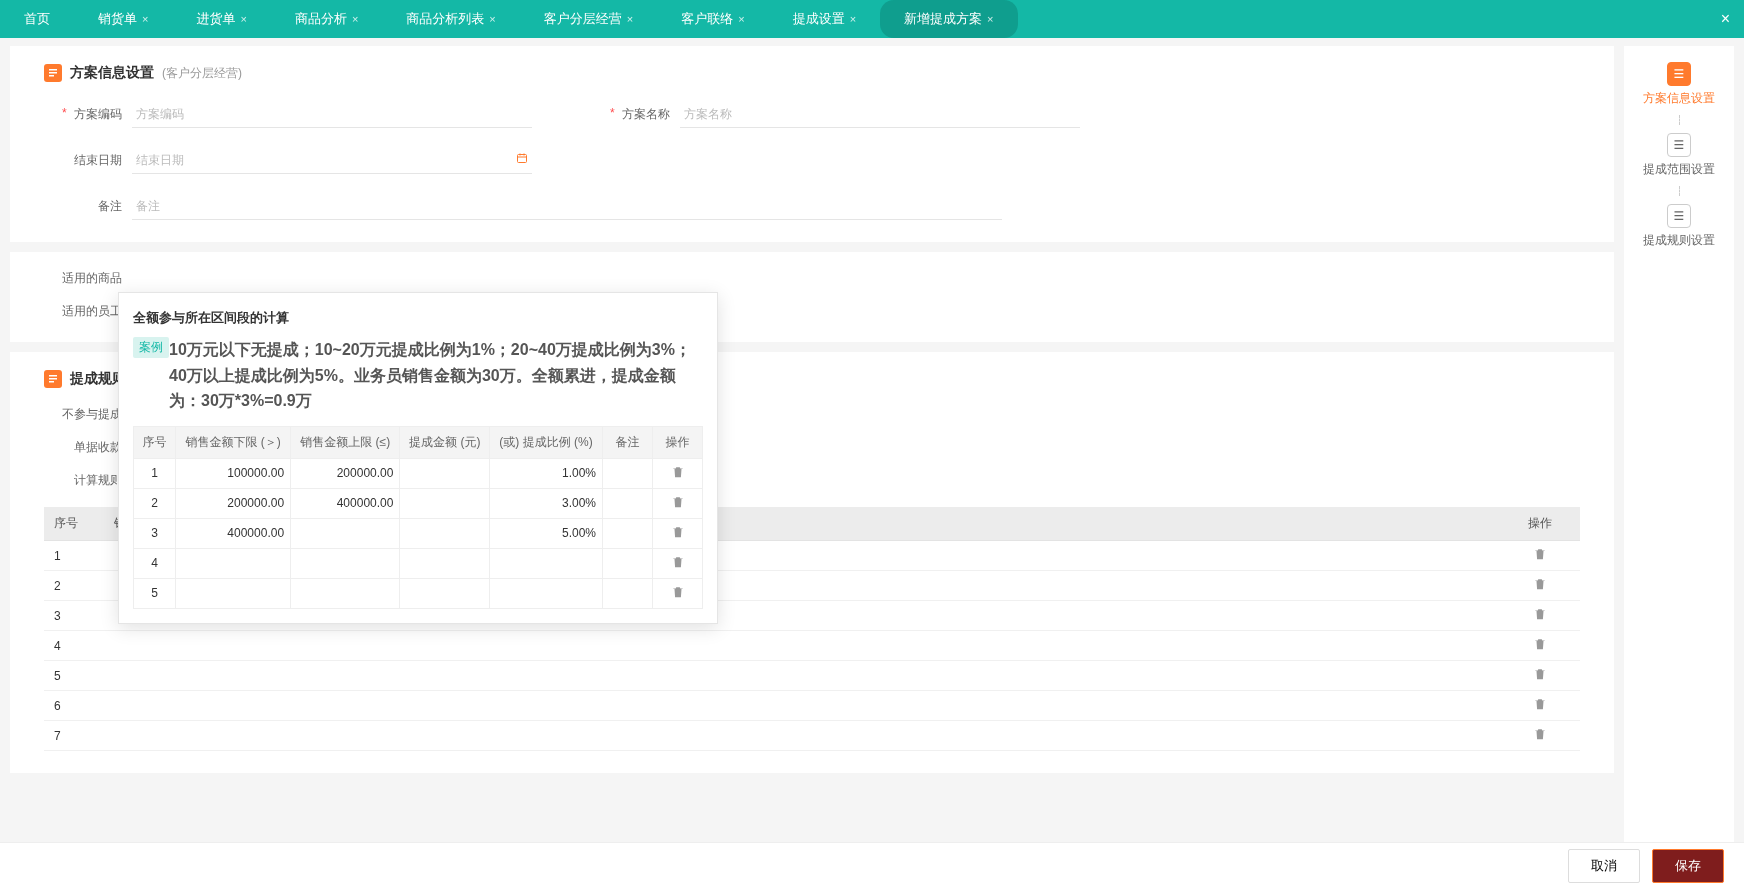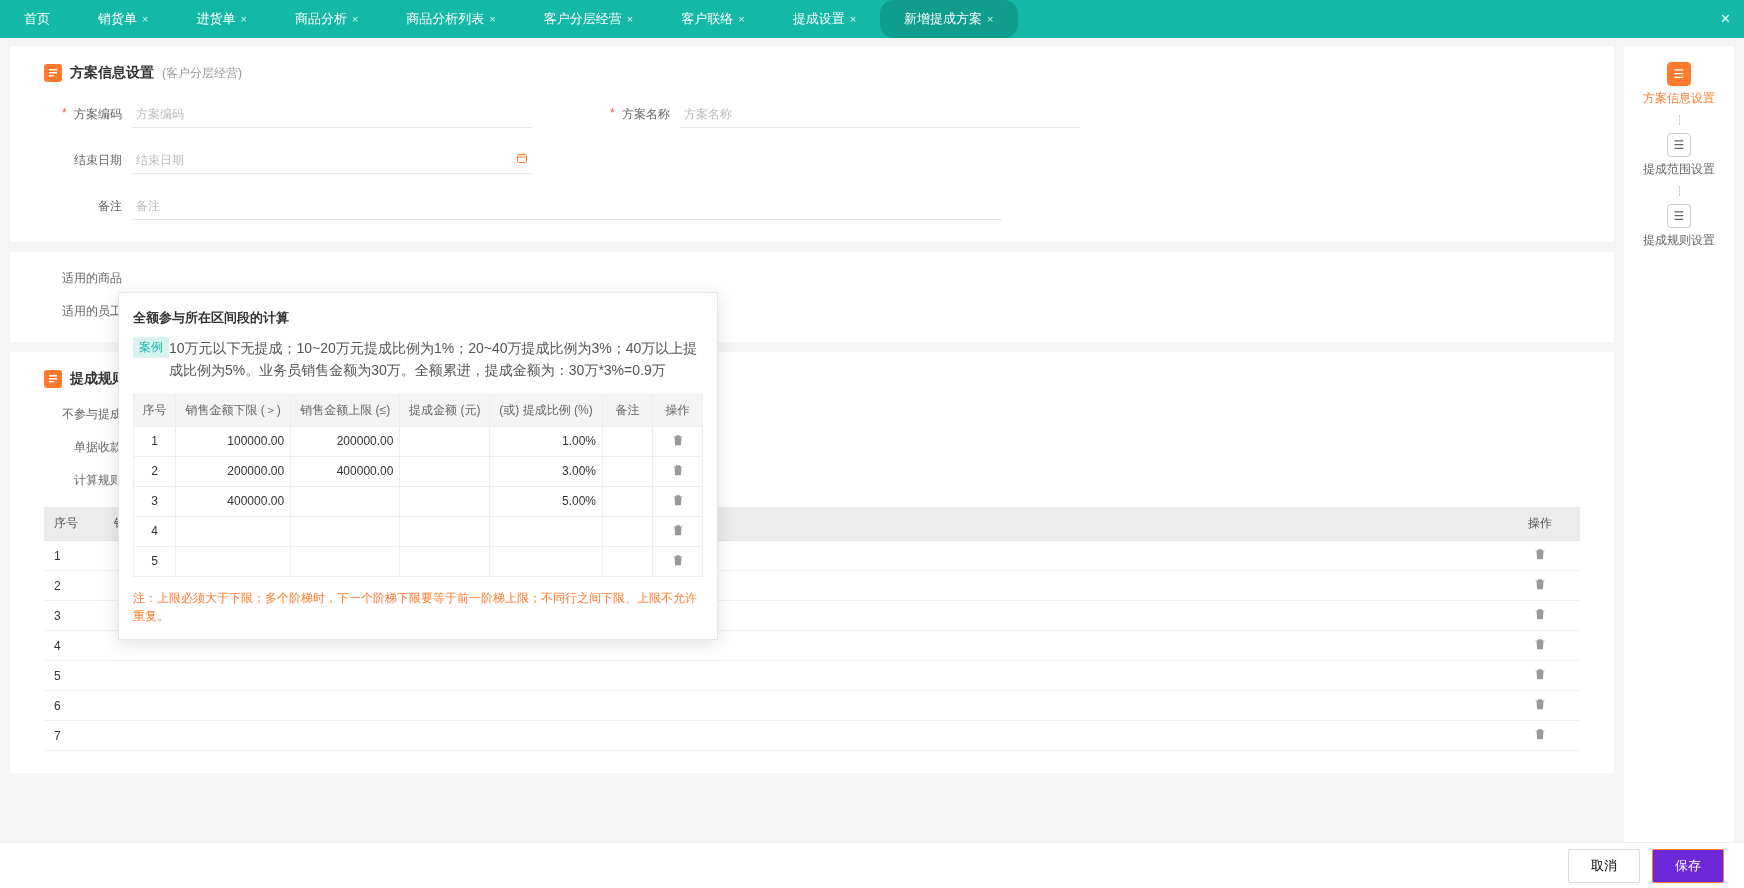--- a/index.html
+++ b/index.html
@@ -115,21 +115,21 @@
   width: 600px;
   background: #fff;
   border: 1px solid #e5e5e5;
   box-shadow: 0 4px 18px rgba(0,0,0,.12);
   padding: 16px 14px 14px 14px;
   z-index: 50;
 }
 .popup-title { font-weight: 600; font-size: 13px; margin-bottom: 10px; }
 .example-row { display: flex; align-items: flex-start; margin-bottom: 12px; }
 .badge-ex { background: #d8f3ef; color: #14b8a6; padding: 2px 6px; border-radius: 2px; font-size: 12px; flex-shrink:0; }
-.ex-text { color: #555; line-height: 1.6; font-size: 14px; }
+.ex-text { color: #555; line-height: 1.6; font-size: 16px; font-weight: bold; }
 .pop-table { width: 100%; border-collapse: collapse; }
 .pop-table th {
   background: #f4f4f4; font-weight: 500; color: #666;
   padding: 7px 6px; font-size: 12px; text-align: center;
   border: 1px solid #eee;
 }
 .pop-table td { padding: 6px 6px; font-size: 12px; text-align: right; border: 1px solid #eee; }
 .pop-table td.center { text-align: center; }
 .pop-note { color: #ff7a2d; font-size: 12px; margin-top: 12px; line-height: 1.5; }
 
@@ -140,21 +140,21 @@
 .anchor-item.active .anchor-icon { border-color:#ff7a2d; background:#ff7a2d; color:#fff;}
 .conn { width:1px; height:10px; border-left:1px dashed #ccc; }
 
 
 .footer {
   position: absolute; bottom: 0; left: 0; right: 0;
   height: 46px; background:#fff; border-top:1px solid #eee;
   display:flex; justify-content:flex-end; align-items:center; gap:12px; padding-right:20px;
 }
 .btn { padding: 7px 22px; font-size:13px; border-radius:2px; border:1px solid #ddd; background:#fff; cursor:pointer;}
-.btn-primary { background:#6d28d9; border-color:#ff7a2d; color:#fff; }
+.btn-primary { background:#7f1d1d; border-color:#ff7a2d; color:#fff; }
 
 .small-icon { width:12px; height:12px; }
 </style>
 </head>
 <body>
 
 <div class="tabbar">
   <div class="tab">
       <span>首页</span>
     </div>
@@ -475,19 +475,18 @@
           <td></td>
           <td></td>
           <td></td>
           <td></td>
           <td class="center"><span class="trash"><svg viewBox="0 0 24 24">
                 <path d="M6 7h12l-1 14H7L6 7zm3-3h6l1 2H8l1-2zM4 6h16v1H4z"></path>
               </svg></span></td>
         </tr>
       </tbody>
   </table>
-  <div class="pop-note">注：上限必须大于下限；多个阶梯时，下一个阶梯下限要等于前一阶梯上限；不同行之间下限、上限不允许重复。</div>
 </div>
 
 <div class="footer">
   <button class="btn">取消</button>
   <button class="btn btn-primary">保存</button>
 </div>
 
 </body></html>

